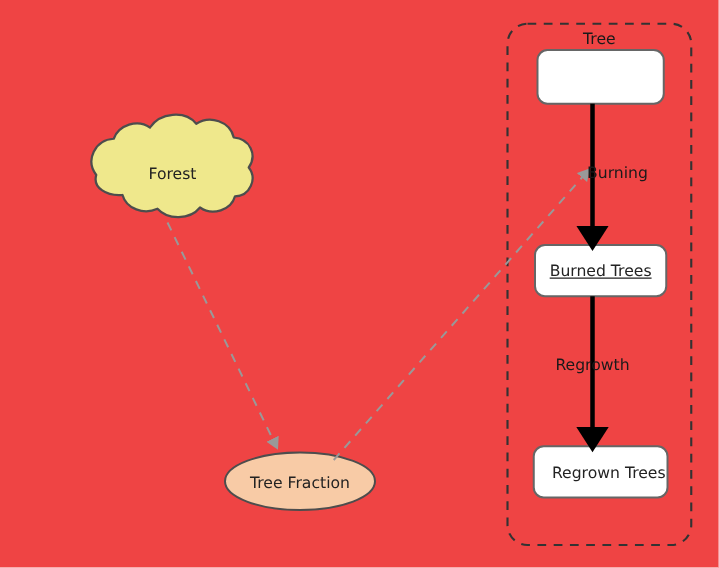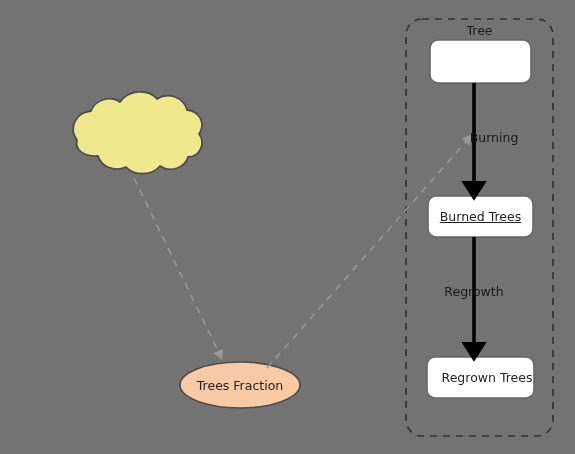--- a/index.html
+++ b/index.html
@@ -4,21 +4,21 @@
 <style>
   html, body {
     margin: 0;
     padding: 0;
     background: #ffffff;
   }
   #canvas {
     position: relative;
     width: 575px;
     height: 454px;
-    background: #737373;
+    background: #ef4444;
     overflow: hidden;
     font-family: "DejaVu Sans", sans-serif;
   }
   svg.layer {
     position: absolute;
     left: 0;
     top: 0;
     width: 575px;
     height: 454px;
     overflow: visible;
@@ -92,22 +92,23 @@
 
     <line x1="474" y1="237" x2="474" y2="351" stroke="#000000" stroke-width="3.6" marker-end="url(#flowhead)"></line>
 
     <line x1="134" y1="178" x2="221" y2="357" stroke="#999999" stroke-width="1.6" stroke-dasharray="7,6" marker-end="url(#dashhead)"></line>
 
     <line x1="267" y1="368" x2="470" y2="137" stroke="#999999" stroke-width="1.6" stroke-dasharray="7,6" marker-end="url(#dashhead)"></line>
   </svg>
 
   <div class="group-label" style="left:406px; top:23px; width:147px;">Tree</div>
 
+  <div class="node-label" style="left:90px; top:124px; width:96px; height:28px;">Forest</div>
 
-  <div class="node-label" style="left:180px; top:371px; width:120px; height:28px;">Trees Fraction</div>
+  <div class="node-label" style="left:180px; top:371px; width:120px; height:28px;">Tree Fraction</div>
 
 
   <div class="node-label" style="left:428px; top:203px; width:105px; height:27px;text-decoration:underline;">Burned Trees</div>
 
   <div class="node-label" style="left:427px; top:364px; width:120px; height:27px;">Regrown Trees</div>
 
   <div class="edge-label" style="left:452px; top:131px; width:84px;">Burning</div>
 
   <div class="edge-label" style="left:428px; top:285px; width:92px;">Regrowth</div>
 

